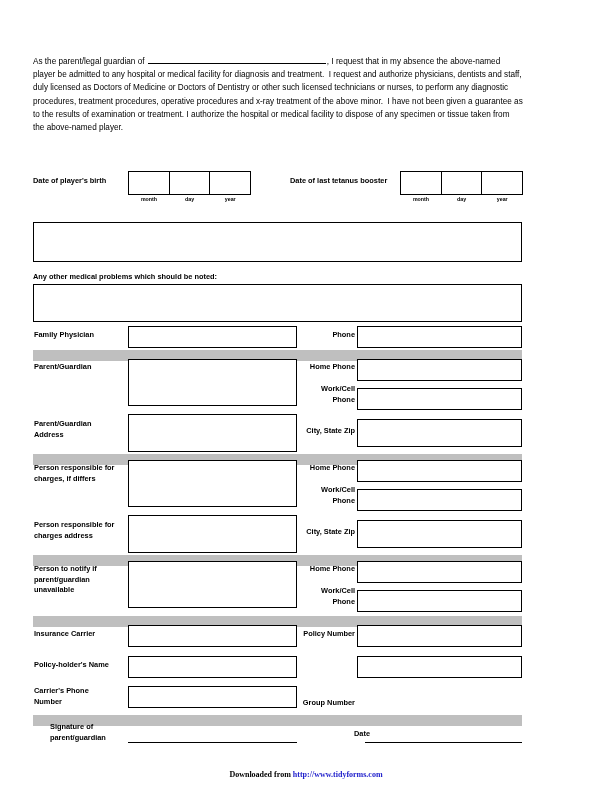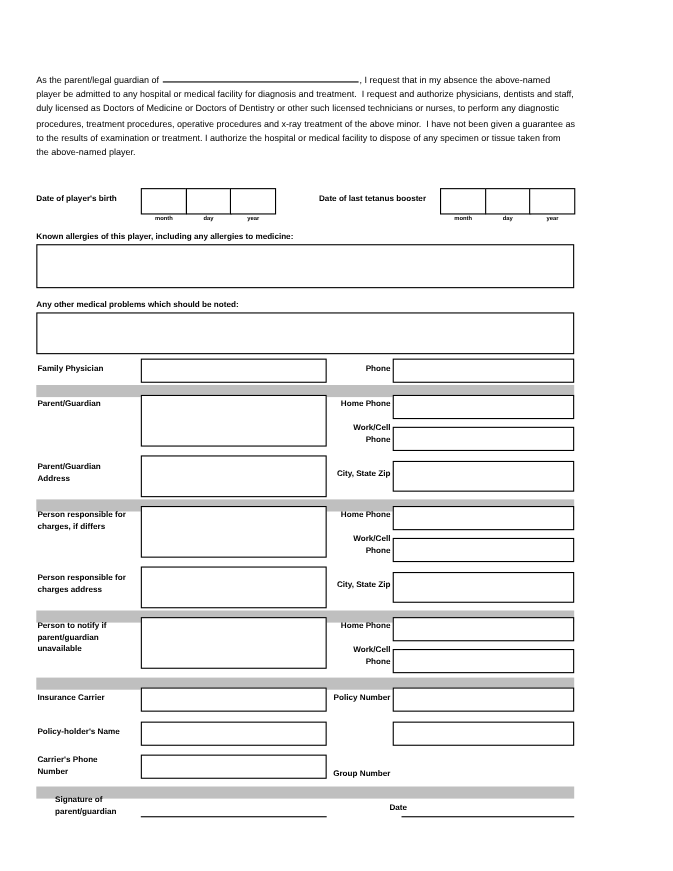--- a/index.html
+++ b/index.html
@@ -32,21 +32,21 @@
     text-align: center;
     font-size: 9.5px;
     font-weight: bold;
     letter-spacing: 0.5px;
   }
 
   
   .intro {
     position: absolute;
     left: 33px;
-    top: 66px;
+    top: 55px;
     width: 490px;
     font-size: 8.2px;
     line-height: 13.2px;
     text-align: left;
     white-space: pre-wrap;
   }
   .blank-line {
     display: inline-block;
     width: 178px;
     border-bottom: 1px solid #000;
@@ -201,21 +201,20 @@
         <div class="date-box" style="width:42px;"></div>
         <div class="date-sub">day</div>
       </div>
       <div class="date-cell" style="margin-left:-1.4px;">
         <div class="date-box" style="width:42px;"></div>
         <div class="date-sub">year</div>
       </div>
     </div>
   </div>
 
-  <div class="wide-label" style="left:33px; top:210px;">Known allergies of this player, including any allergies to medicine:</div>
   <div class="wide-box" style="left:33px; top:222px; width:489px; height:40px;"></div>
 
   <div class="wide-label" style="left:33px; top:272px;">Any other medical problems which should be noted:</div>
   <div class="wide-box" style="left:33px; top:284px; width:489px; height:38px;"></div>
 
   <div class="table-area">
 
     <div class="row-label" style="left:1px; top:4px;">Family Physician</div>
     <div class="field-box" style="left:95px; top:0px; width:169px; height:22px;"></div>
     <div class="row-label right" style="left:264px; top:4px; width:58px;">Phone</div>
@@ -288,14 +287,15 @@
     <div class="grayband" style="top:389px;"></div>
   </div>
 
   <div class="sig-label" style="left:34px; top:722px;">Signature of
 parent/guardian</div>
   <div class="sig-line" style="left:128px; top:742px; width:169px;"></div>
 
   <div class="sig-label" style="left:338px; top:729px;">Date</div>
   <div class="sig-line" style="left:365px; top:742px; width:157px;"></div>
 
+  <div class="footer"><span>Downloaded from </span><span class="url">http://www.tidyforms.com</span></div>
 
 </div>
 
 </body></html>

